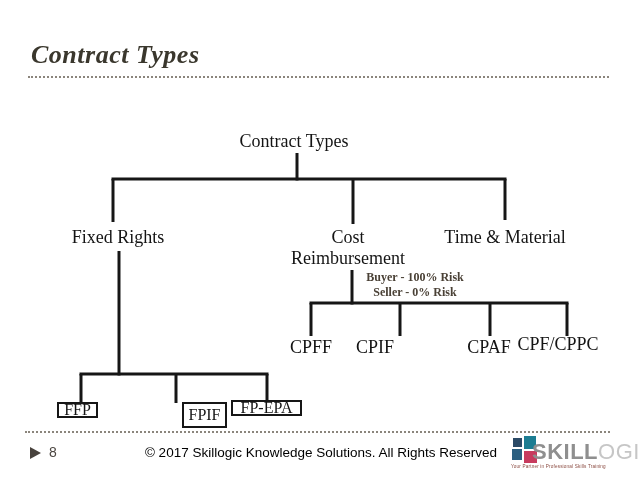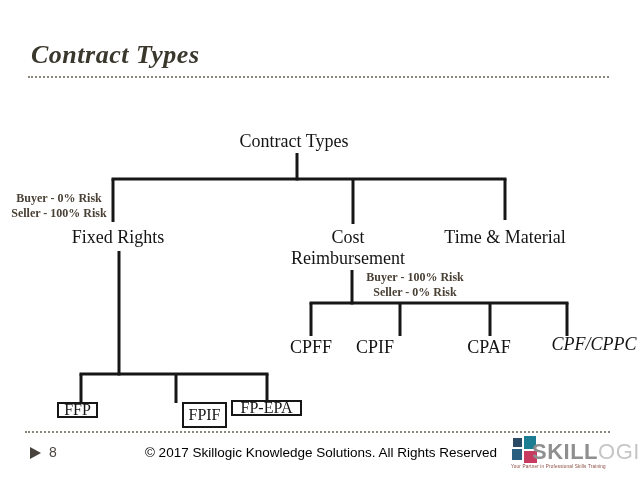--- a/index.html
+++ b/index.html
@@ -123,43 +123,39 @@
       <line x1="119" y1="251" x2="119" y2="375.5"></line>
       <line x1="79.5" y1="374" x2="268.5" y2="374"></line>
       <line x1="81" y1="374" x2="81" y2="403"></line>
       <line x1="176" y1="374" x2="176" y2="403"></line>
       <line x1="267" y1="374" x2="267" y2="403"></line>
     </g>
   </svg>
 
   <div class="node" style="left:294px;top:131px;">Contract Types</div>
 
-  <div class="risk" style="left:2px;top:191px;">
-    <div>Buyer - 0% Risk</div>
-    <div>Seller - 100% Risk</div>
-  </div>
 
   <div class="node" style="left:118px;top:227px;">Fixed Rights</div>
 
   <div class="node" style="left:348px;top:227px;">
     <div>Cost</div>
     <div>Reimbursement</div>
   </div>
 
   <div class="node" style="left:505px;top:227px;">Time &amp; Material</div>
 
   <div class="risk" style="left:358px;top:270px;">
     <div>Buyer - 100% Risk</div>
     <div>Seller - 0% Risk</div>
   </div>
 
   <div class="node" style="left:311px;top:337px;">CPFF</div>
   <div class="node" style="left:375px;top:337px;">CPIF</div>
   <div class="node" style="left:489px;top:337px;">CPAF</div>
-  <div class="node" style="left:594px;top:334px;font-style:italic;">CPF/CPPC</div>
+  <div class="node" style="left:558px;top:334px;">CPF/CPPC</div>
 
   <div class="leafbox" style="left:57px;top:402px;width:41px;height:16px;">FFP</div>
   <div class="leafbox" style="left:150px;top:402px;width:45px;height:26px;margin-left:32px;">FPIF</div>
   <div class="leafbox" style="left:231px;top:400px;width:71px;height:16px;">FP-EPA</div>
 
   <div class="footer-rule"></div>
   <div class="page-arrow"></div>
   <div class="page-number">8</div>
   <div class="copyright">© 2017 Skillogic Knowledge Solutions. All Rights Reserved</div>
 

